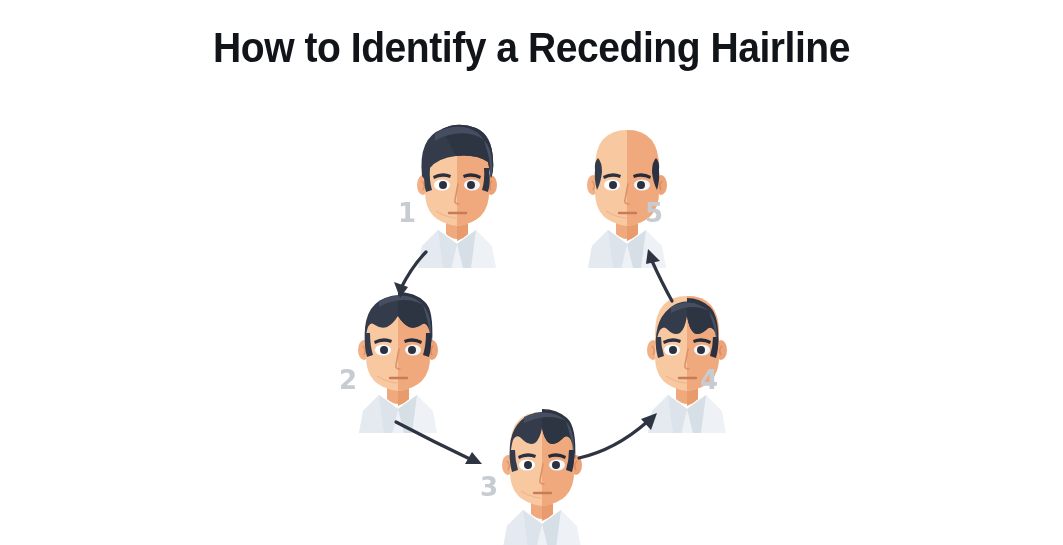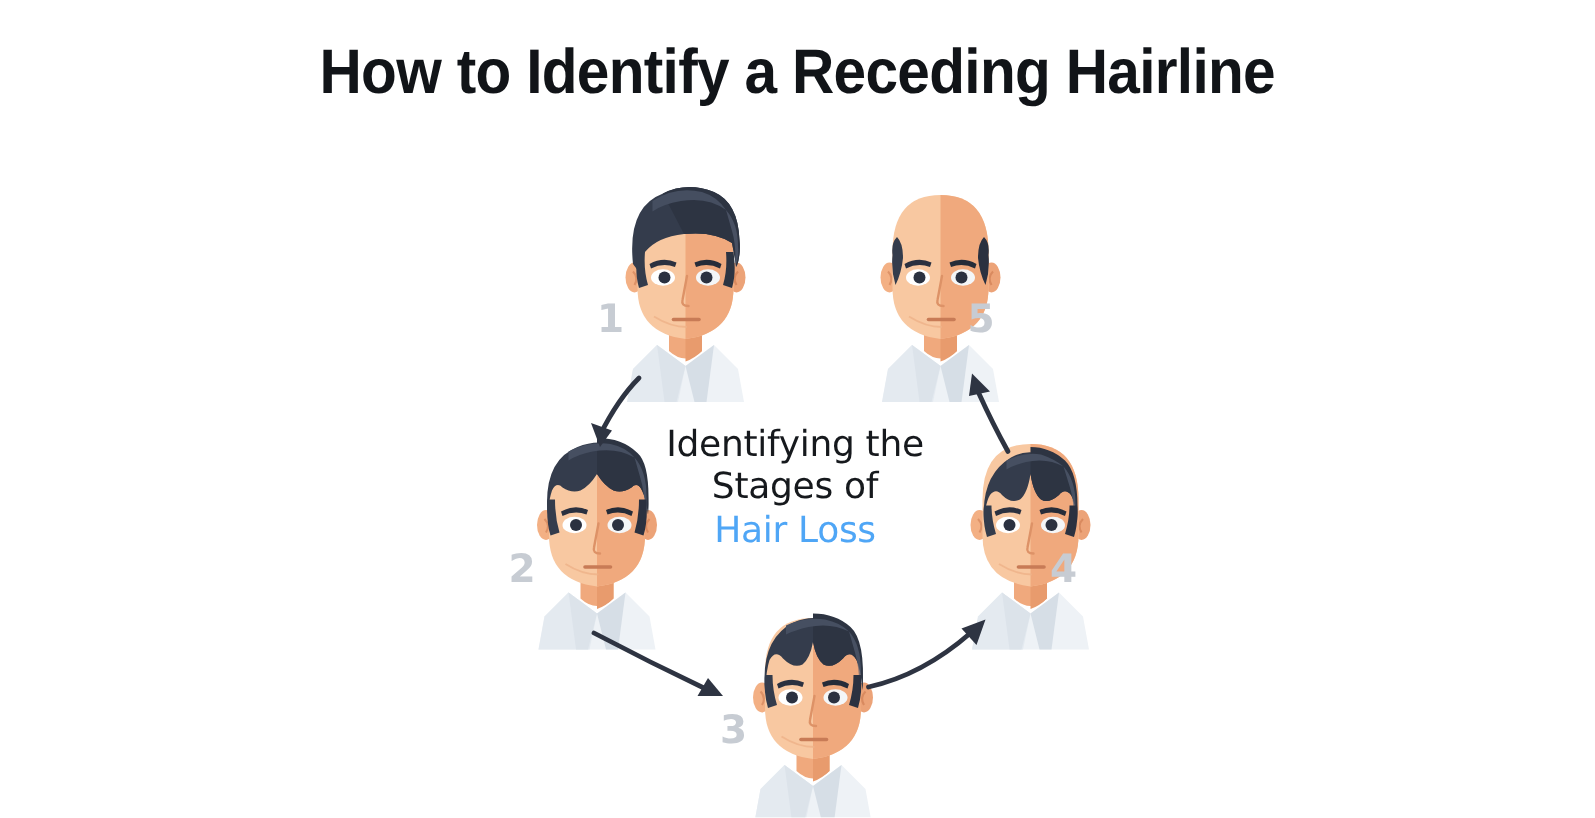--- a/index.html
+++ b/index.html
@@ -276,19 +276,14 @@
     </svg>
   </div>
 
   <div class="arrow" style="left:638px; top:243px; width:56px; height:66px;">
     <svg viewBox="0 0 56 66">
       <path d="M34 58 Q24 40 14 18" stroke="#2e3442" stroke-width="3.2" fill="none" stroke-linecap="round"></path>
       <path d="M10 6 L22 18 L8 21 Z" fill="#2e3442"></path>
     </svg>
   </div>
 
-  <div class="center-block">
-    <div class="center-line">Identifying the</div>
-    <div class="center-line">Stages of</div>
-    <div class="center-line accent">Hair Loss</div>
-  </div>
 
 </div>
 
 </body></html>

